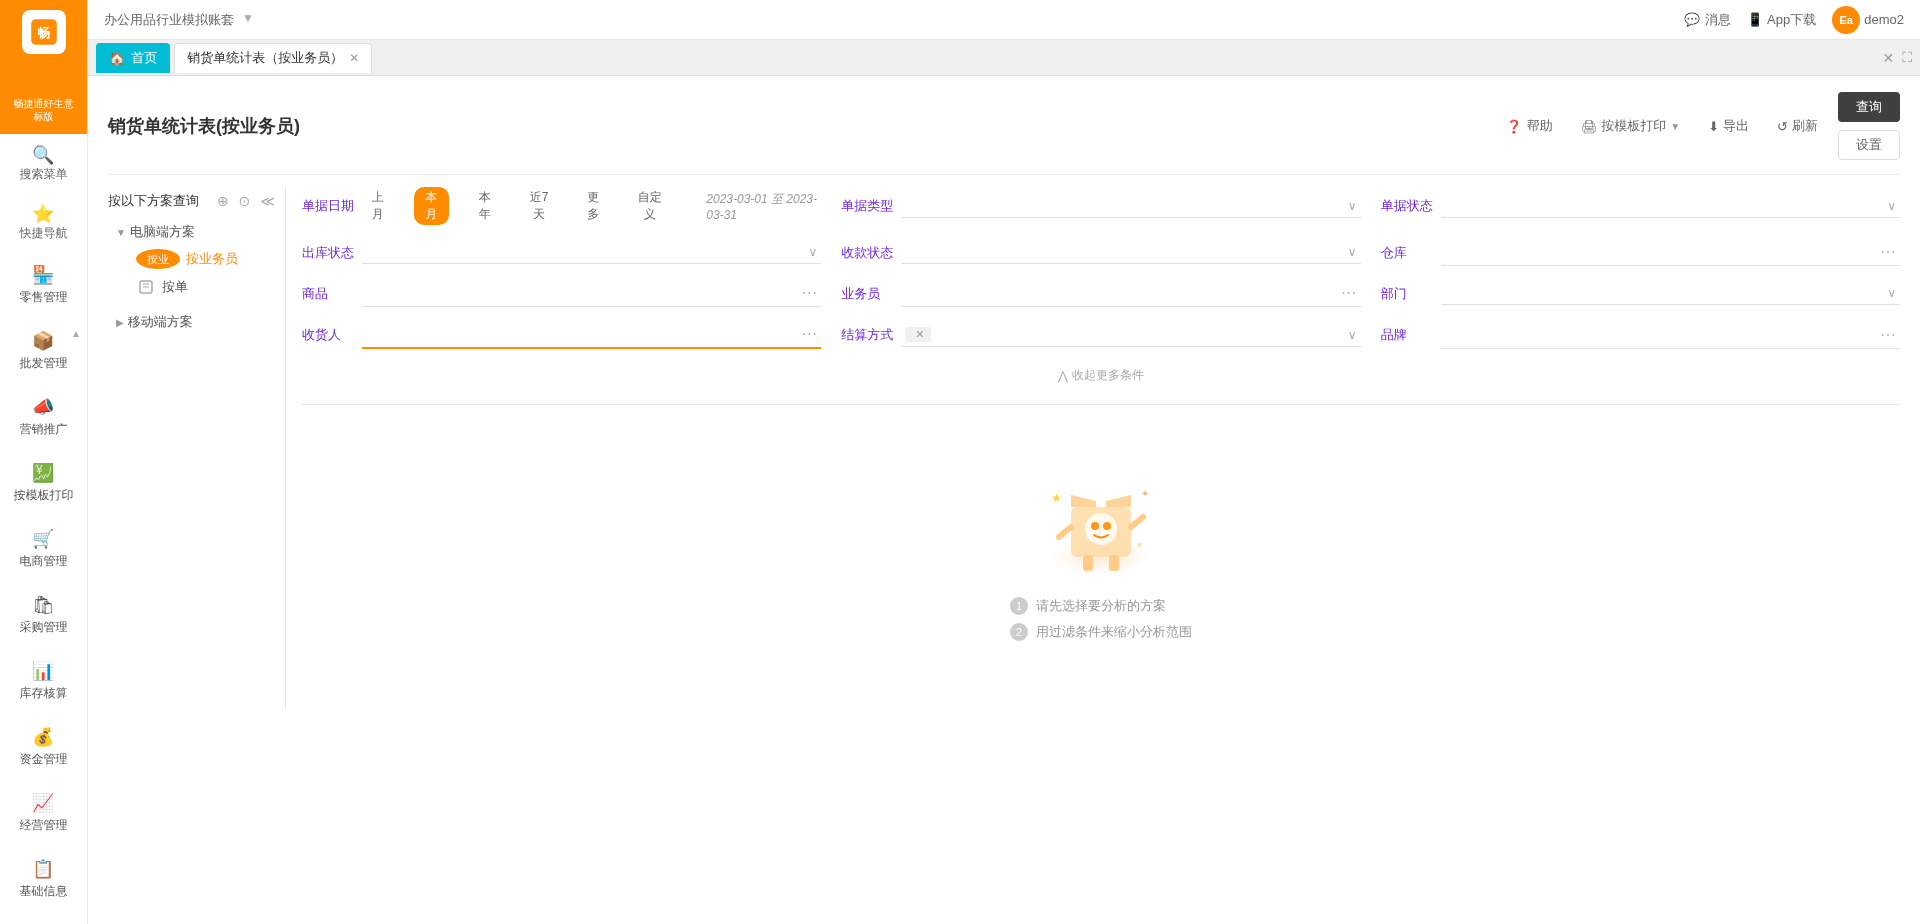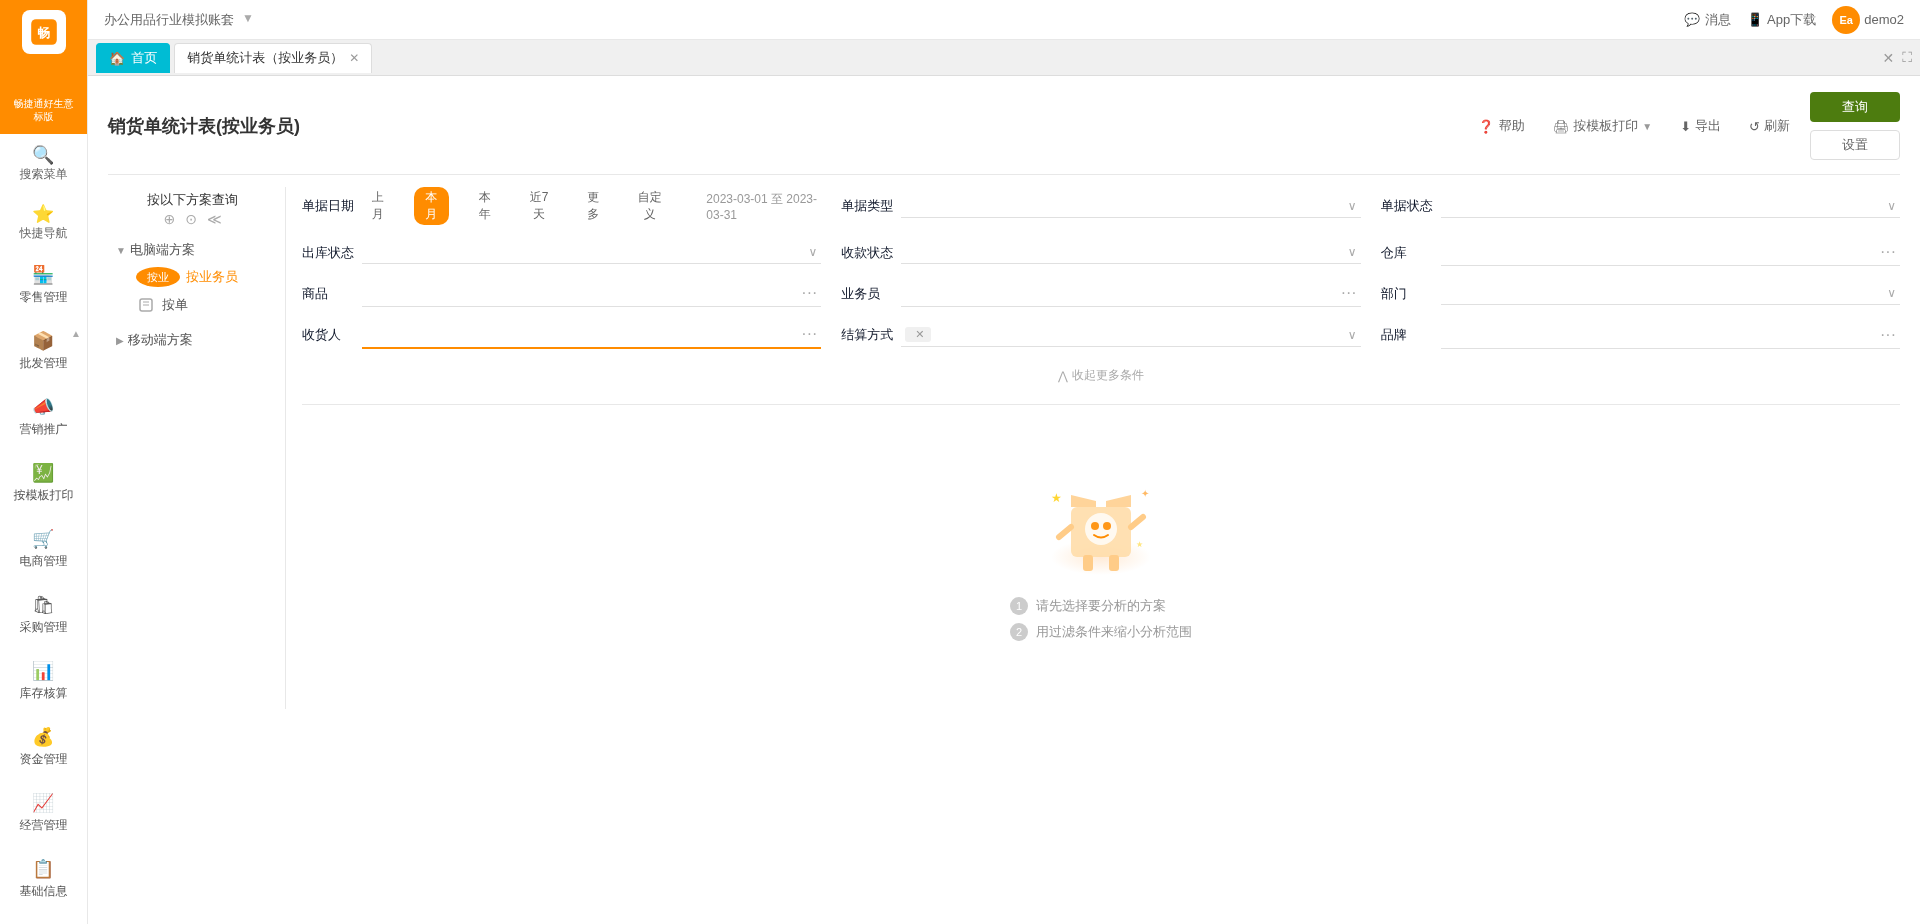--- a/index.html
+++ b/index.html
@@ -37,53 +37,53 @@
 
     
     .content { flex: 1; overflow-y: auto; background: #f5f5f5; padding: 0; }
     .page-content { background: #fff; margin: 0; padding: 16px 20px; min-height: 100%; }
 
     
     .page-header { display: flex; align-items: center; justify-content: space-between; margin-bottom: 14px; }
     .page-title { font-size: 18px; font-weight: bold; color: #333; }
     .page-actions { display: flex; align-items: center; gap: 12px; }
     .page-action-btn { display: flex; align-items: center; gap: 4px; color: #666; font-size: 13px; cursor: pointer; background: none; border: none; padding: 4px 8px; }
-    .btn-primary { background: #4d7c0f; color: #fff; border: none; border-radius: 4px; padding: 6px 32px; font-size: 13px; cursor: pointer; }
+    .btn-primary { background: #404040; color: #fff; border: none; border-radius: 4px; padding: 6px 18px; font-size: 13px; cursor: pointer; }
     .btn-settings { background: none; border: 1px solid #ddd; border-radius: 4px; padding: 5px 14px; font-size: 13px; color: #666; cursor: pointer; display: block; margin-top: 4px; }
 
     
     .main-layout { display: flex; gap: 0; }
     .left-panel { width: 178px; border-right: 1px solid #e8e8e8; padding-right: 8px; }
     .right-panel { flex: 1; padding-left: 16px; }
 
     
-    .panel-header { display: flex; align-items: center; justify-content: space-between; padding: 4px 0 8px 0; font-size: 13px; color: #333; flex-direction: column; }
+    .panel-header { display: flex; align-items: center; justify-content: space-between; padding: 4px 0 8px 0; font-size: 13px; color: #333; }
     .panel-header-actions { display: flex; gap: 6px; }
     .panel-icon-btn { background: none; border: none; cursor: pointer; color: #aaa; font-size: 14px; padding: 2px; }
     .tree-item { padding: 4px 0 4px 8px; cursor: pointer; display: flex; align-items: center; gap: 4px; color: #555; font-size: 13px; }
     .tree-expand { font-size: 10px; color: #999; }
     .tree-sub-item { padding: 4px 0 4px 28px; cursor: pointer; display: flex; align-items: center; gap: 6px; color: #555; font-size: 13px; }
     .tree-sub-item.selected { color: #ff8c00; }
     .tree-sub-icon { width: 44px; height: 20px; border-radius: 50%; background: #ff8c00; display: flex; align-items: center; justify-content: center; color: #fff; font-size: 11px; }
     .tree-sub-icon2 { width: 20px; height: 20px; display: flex; align-items: center; justify-content: center; color: #aaa; font-size: 14px; }
     .mobile-section { margin-top: 8px; }
     .filter-item { display: flex; align-items: center; gap: 8px; }
-    .filter-label { color: #0f172a; font-size: 13px; white-space: nowrap; min-width: 52px; }
+    .filter-label { color: #6d28d9; font-size: 13px; white-space: nowrap; min-width: 52px; }
     .filter-input { flex: 1; border: none; border-bottom: 1px solid #e0e0e0; padding: 4px 4px 4px 0; font-size: 13px; color: #333; background: none; outline: none; display: flex; align-items: center; justify-content: space-between; cursor: pointer; position: relative; }
     .filter-input-underline { flex: 1; border: none; border-bottom: 2px solid #ff8c00; padding: 4px 4px 4px 0; font-size: 13px; color: #333; background: none; outline: none; }
     .filter-dots { color: #aaa; font-size: 16px; cursor: pointer; }
     .filter-chevron { color: #aaa; font-size: 12px; }
     .filter-tag { background: #f0f0f0; border-radius: 3px; padding: 1px 6px; font-size: 12px; color: #555; display: flex; align-items: center; gap: 4px; }
     .filter-tag-x { cursor: pointer; color: #999; font-size: 11px; }
 
     
     .date-filter { display: flex; align-items: center; gap: 20px; flex: 1; }
     .date-btn { background: none; border: none; padding: 2px 6px; font-size: 12px; color: #666; cursor: pointer; border-radius: 3px; }
     .date-btn.active { background: #ff8c00; color: #fff; border-radius: 10px; padding: 2px 8px; }
-    .date-text { font-size: 12px; color: #999; margin-left: 16px; }
+    .date-text { font-size: 12px; color: #999; margin-left: 16px; font-style: italic; }
 
     
     .collapse-row { display: flex; justify-content: center; padding: 8px 0; }
     .collapse-btn { background: none; border: none; color: #aaa; font-size: 12px; cursor: pointer; display: flex; align-items: center; gap: 4px; }
 
     
     .query-btns { display: flex; flex-direction: column; gap: 4px; }
 
     
     .empty-state { display: flex; flex-direction: column; align-items: center; justify-content: center; padding: 60px 0; }

